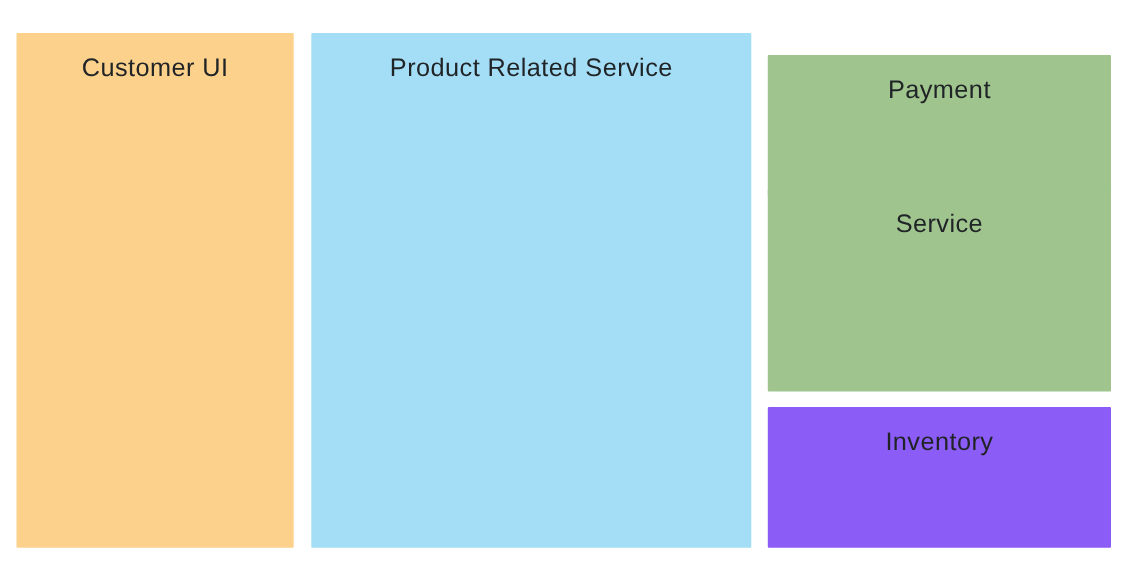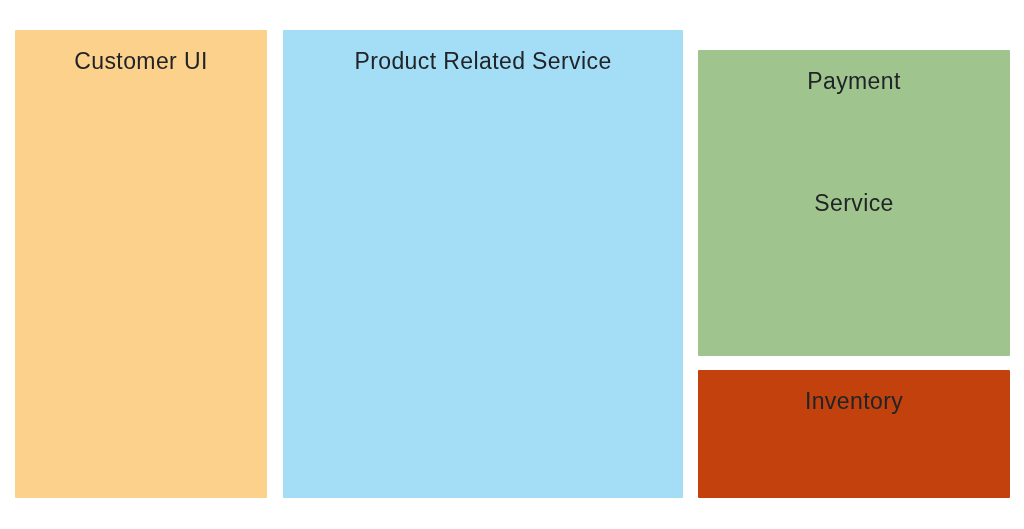--- a/index.html
+++ b/index.html
@@ -51,17 +51,17 @@
   </div>
 
   <div class="node node-payment" style="background-color: rgb(159, 196, 142); margin-top: 20px;">
     <span class="node-label">Payment</span>
   </div>
 
   <div class="node node-checkout" style="background-color: rgb(159, 196, 142);">
     <span class="node-label">Service</span>
   </div>
 
-  <div class="node node-inventory" style="background-color: #c2410c;">
+  <div class="node node-inventory" style="background-color: #8b5cf6;">
     <span class="node-label">Inventory</span>
   </div>
 
 </div>
 
 </body></html>

